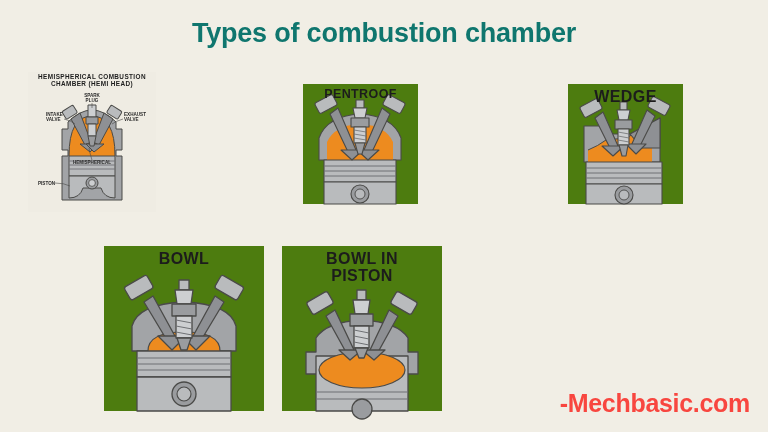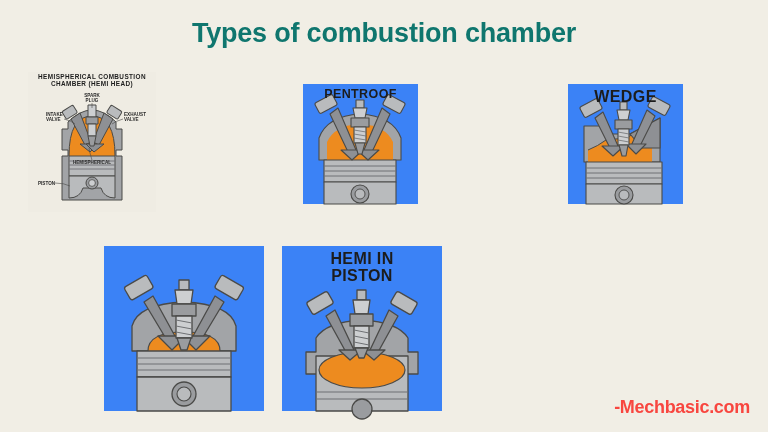--- a/index.html
+++ b/index.html
@@ -10,32 +10,32 @@
     position:relative;
   }
   #page{position:absolute;inset:0;}
 
   .page-title{
     position:absolute;left:0;top:18px;width:768px;text-align:center;
     font-size:27px;font-weight:bold;color:#0f766e;
     letter-spacing:-0.2px;
   }
 
-  .card{position:absolute;background:#3b82f6;}
+  .card{position:absolute;background:#4d7c0f;}
   .card.tinted{background:#efece3;}
 
   .fig-caption{
     position:absolute;width:100%;text-align:center;
     font-weight:bold;color:#1c1c1c;letter-spacing:0.4px;
     line-height:1.08;
   }
 
   .watermark{
     position:absolute;right:18px;bottom:14px;
-    color:#f8463f;font-size:18px;font-weight:bold;
+    color:#f8463f;font-size:25px;font-weight:bold;
     letter-spacing:-0.3px;white-space:nowrap;
   }
 
   svg{display:block;overflow:visible;}
   .lbl{
     font-family:"Liberation Sans", sans-serif;
     font-weight:bold;fill:#2a2a2a;
   }
 </style>
 </head>
@@ -187,20 +187,23 @@
           <rect x="47" y="36" width="17" height="9" fill="#9a9c9f"></rect>
           <rect x="50" y="45" width="11" height="16" fill="#cdcfd1"></rect>
           <path d="M50 48 L61 50 M50 52 L61 54 M50 56 L61 58" stroke="#6f7174" stroke-width="0.8" fill="none"></path>
           <path d="M51 61 L60 61 L58 72 L54 72 Z" fill="#9a9c9f"></path>
         </g>
       </g>
     </svg>
   </div>
 
   <div class="card" style="left:104px;top:246px;width:160px;height:165px;">
+    <div class="fig-caption" style="top:4px;font-size:16px;">
+      <div>BOWL</div>
+    </div>
     <svg width="160" height="165" viewBox="0 0 160 165">
       <g stroke="#4a4a48" stroke-width="1.3" stroke-linejoin="round">
 
         <path d="M28 105 L28 80 Q34 58 80 56 Q126 58 132 80 L132 105 Z" fill="#a2a4a7"></path>
 
         <path d="M44 105 Q44 86 80 86 Q116 86 116 105 Z" fill="#ed8b1f" stroke="none"></path>
         <path d="M44 105 Q44 86 80 86 Q116 86 116 105" fill="none" stroke="#4a4a48" stroke-width="1.2"></path>
 
         <rect x="33" y="105" width="94" height="26" fill="#b9bbbd"></rect>
         <line x1="33" y1="112" x2="127" y2="112" stroke="#6f7174" stroke-width="1.2"></line>
@@ -229,21 +232,21 @@
           <rect x="72" y="70" width="16" height="22" fill="#cdcfd1"></rect>
           <path d="M72 74 L88 77 M72 80 L88 83 M72 86 L88 89" stroke="#6f7174" stroke-width="1" fill="none"></path>
           <path d="M73 92 L87 92 L83 104 L77 104 Z" fill="#9a9c9f"></path>
         </g>
       </g>
     </svg>
   </div>
 
   <div class="card" style="left:282px;top:246px;width:160px;height:165px;">
     <div class="fig-caption" style="top:4px;font-size:16px;">
-      <div>HEMI IN</div>
+      <div>BOWL IN</div>
       <div>PISTON</div>
     </div>
     <svg width="160" height="165" viewBox="0 0 160 165">
       <g stroke="#4a4a48" stroke-width="1.3" stroke-linejoin="round">
 
         <path d="M24 128 L24 106 L34 106 L34 92 Q44 76 80 74 Q116 76 126 92 L126 106 L136 106 L136 128 Z" fill="#a2a4a7"></path>
 
         <rect x="34" y="110" width="92" height="55" fill="#b9bbbd"></rect>
 
         <ellipse cx="80" cy="124" rx="43" ry="18" fill="#ed8b1f" stroke="#4a4a48" stroke-width="1.2"></ellipse>

